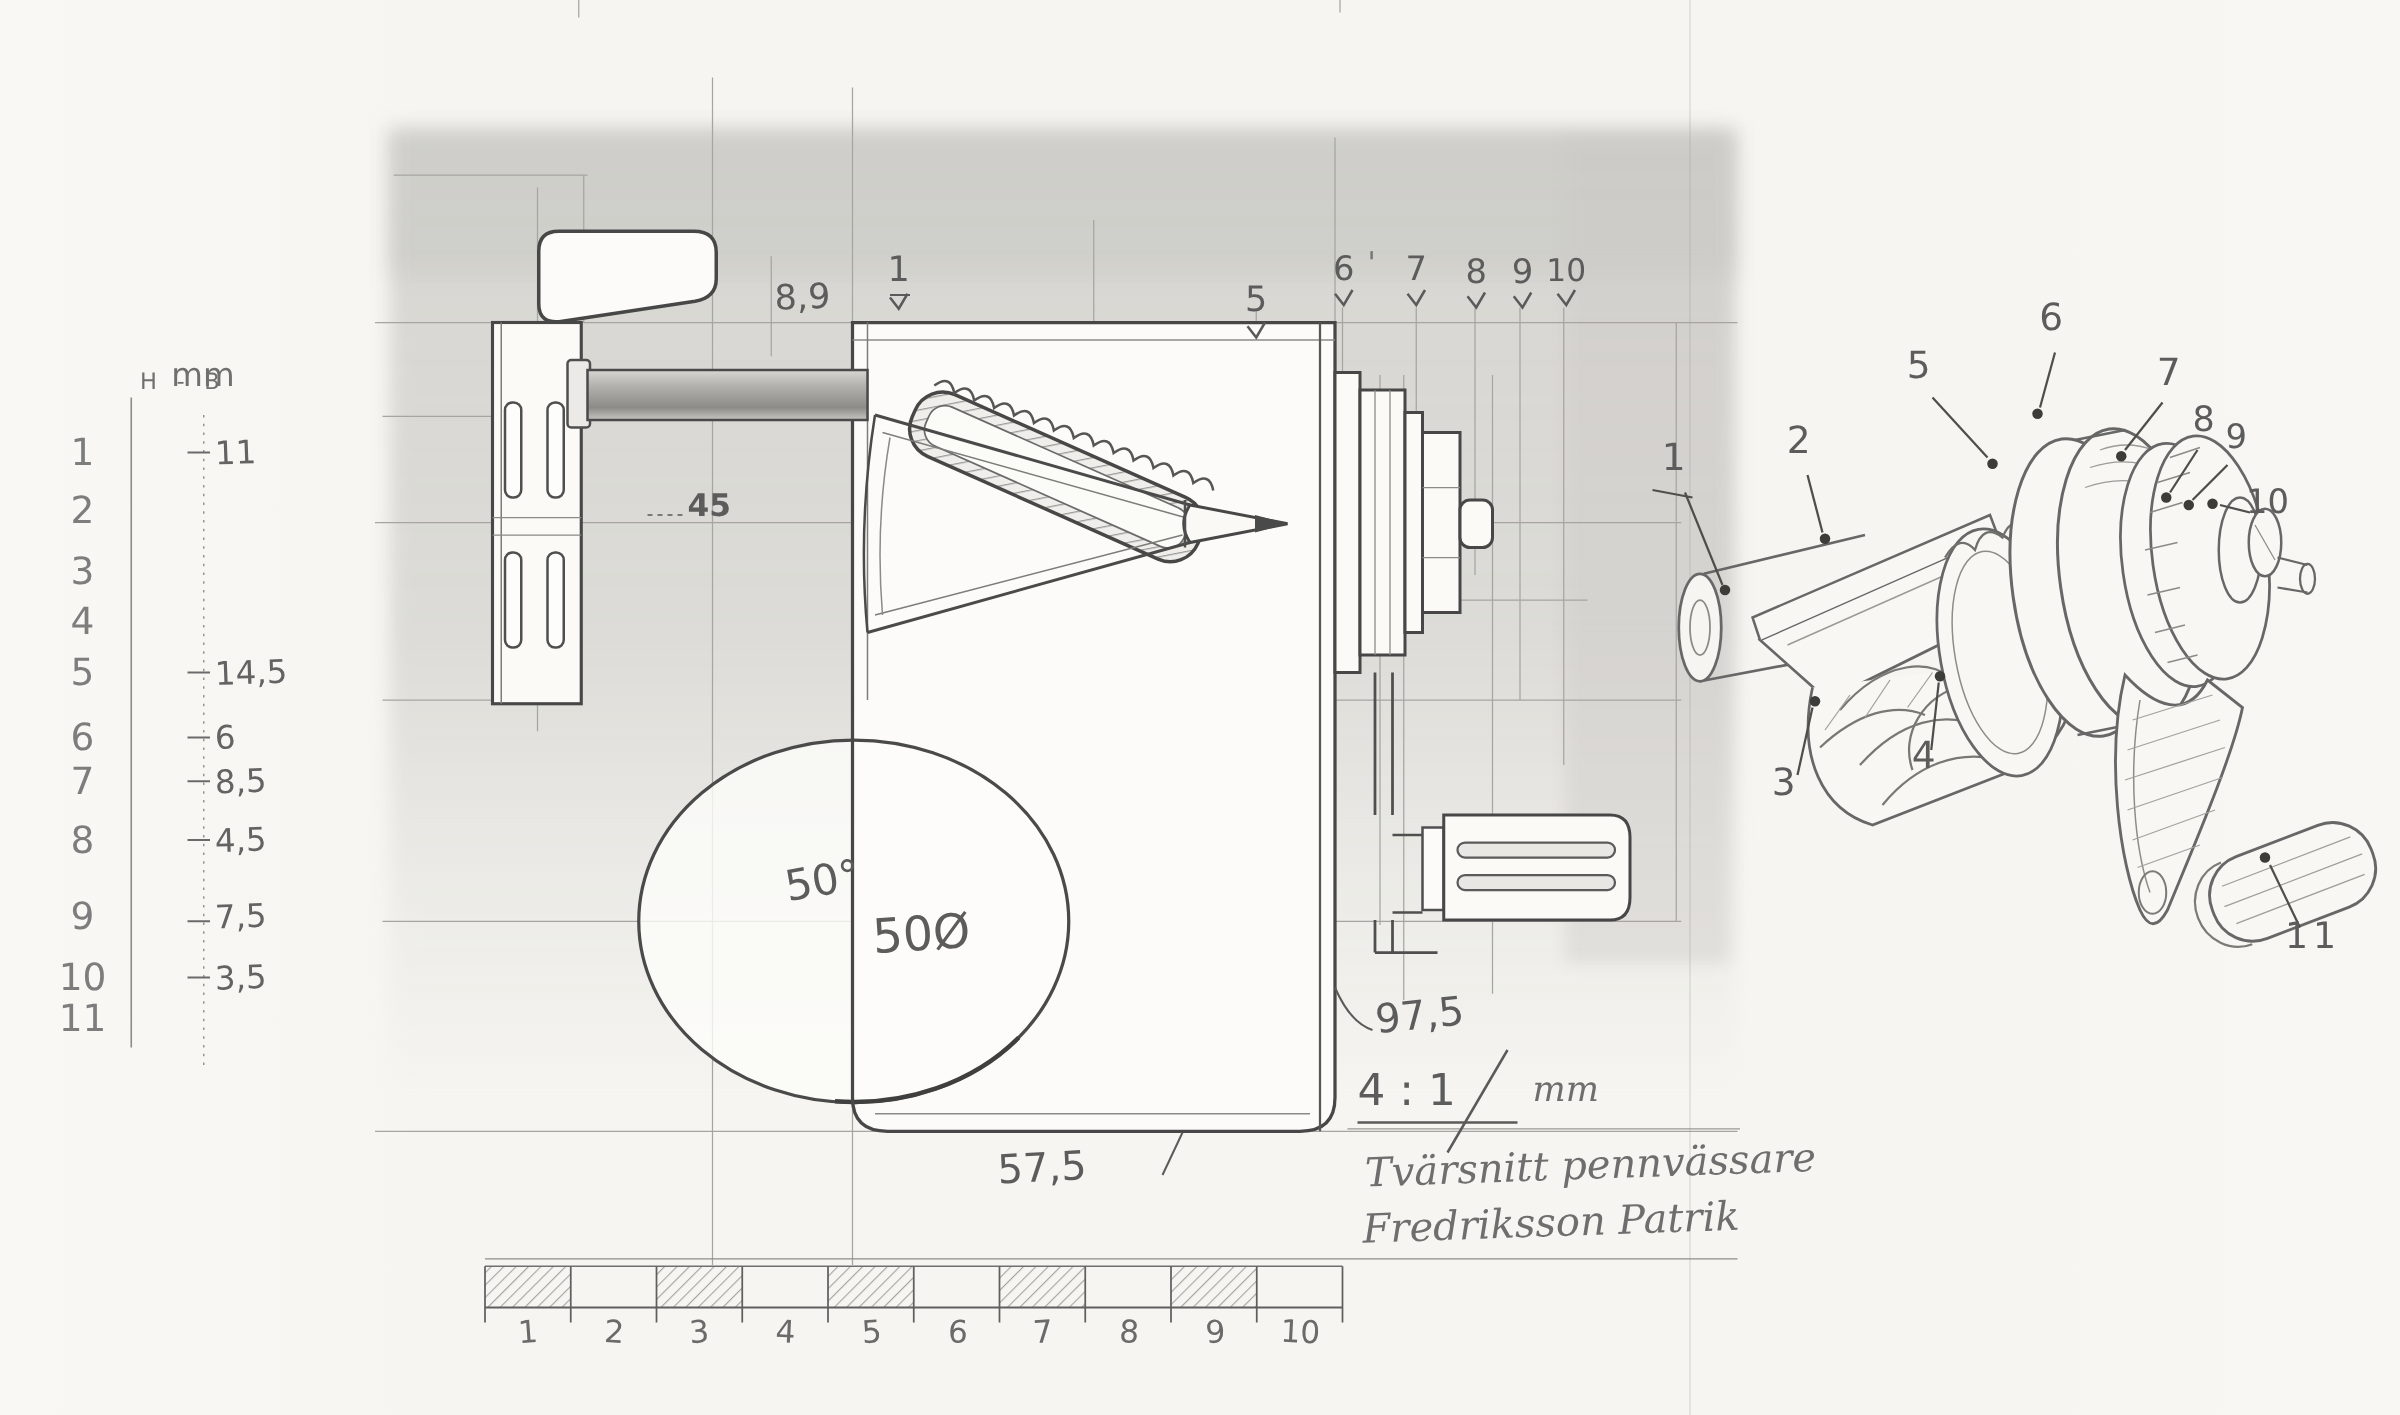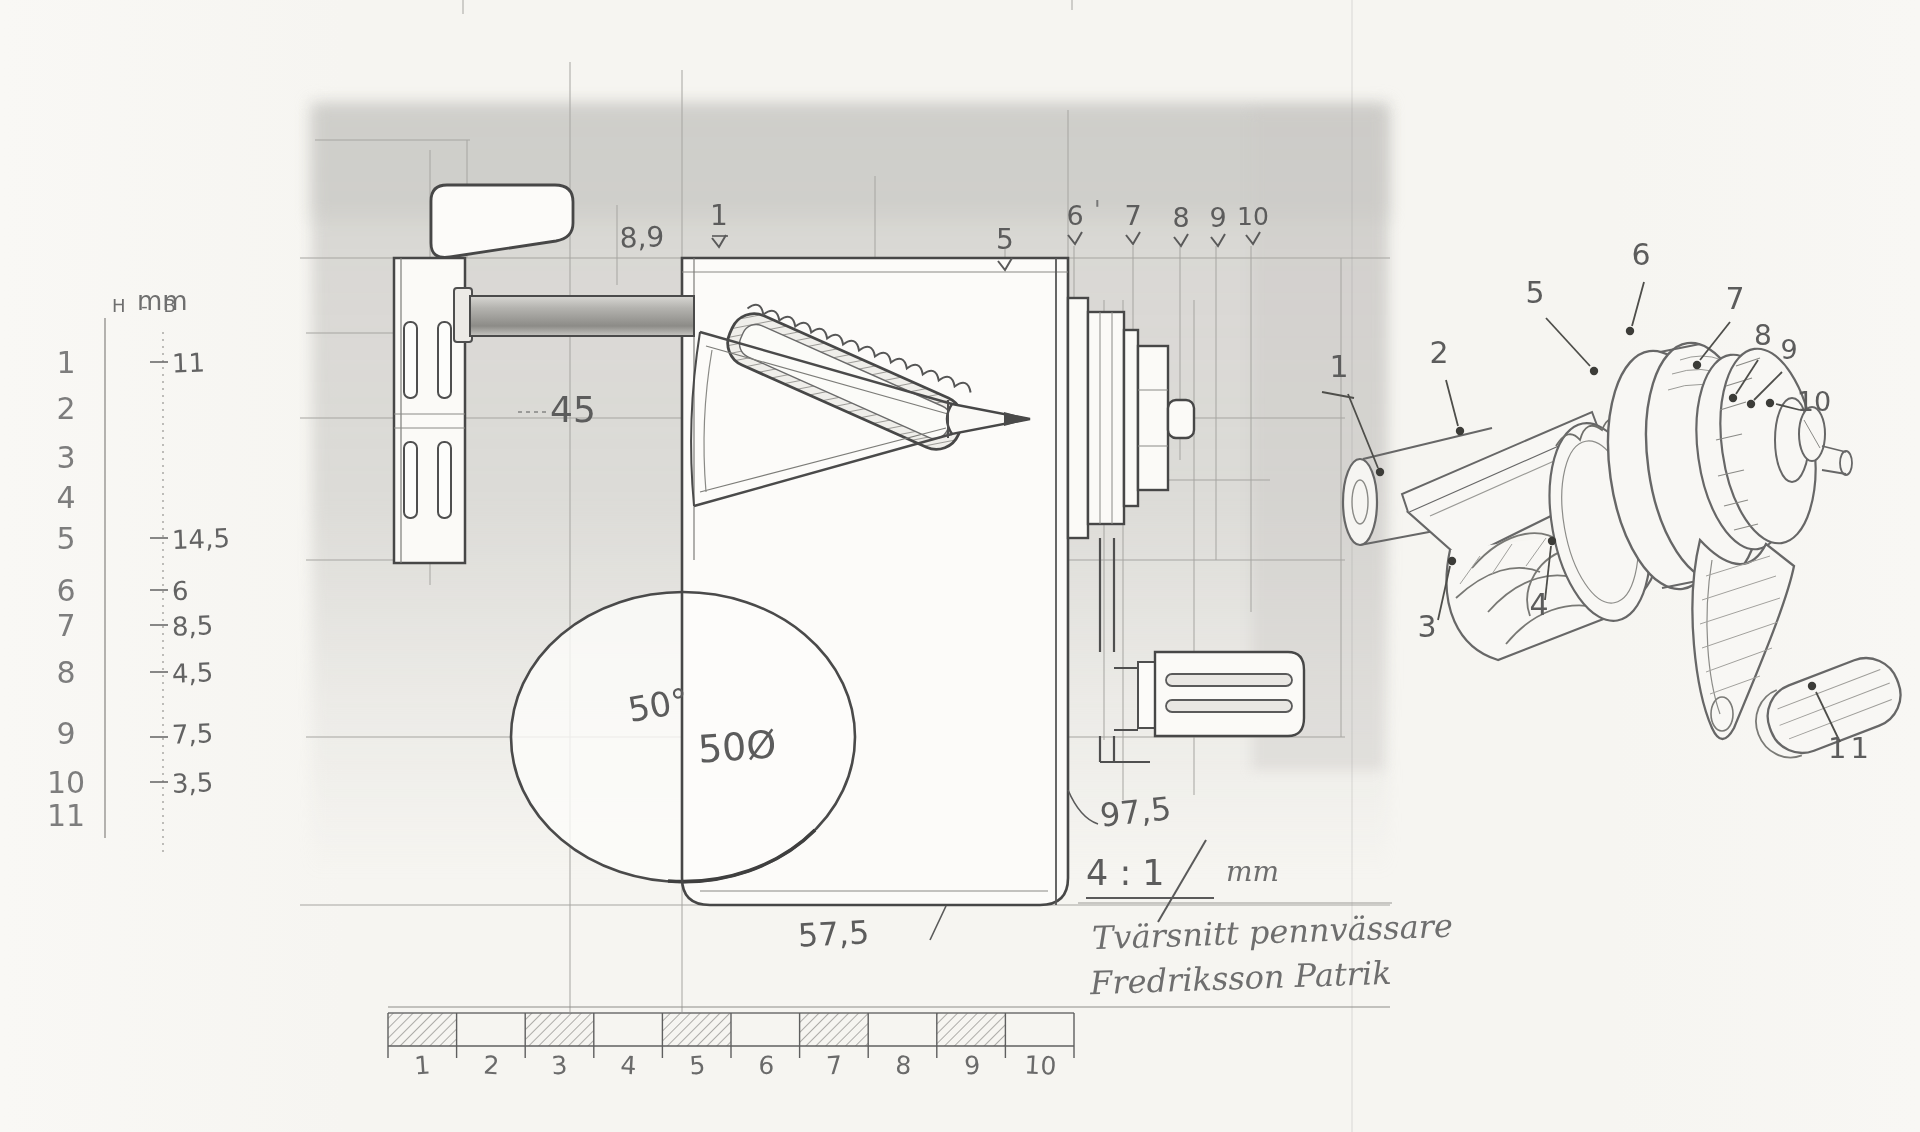--- a/index.html
+++ b/index.html
@@ -400,21 +400,21 @@
   <div class="lbl hand ctr" style="left:706px;top:202px;width:26px;font-size:28px;">1</div>
   <div class="lbl hand ctr" style="left:992px;top:226px;width:26px;font-size:28px;">5</div>
   <div class="lbl hand ctr" style="left:1062px;top:202px;width:26px;font-size:27px;">6</div>
   <div class="lbl hand" style="left:1094px;top:198px;font-size:24px;color:#777;">'</div>
   <div class="lbl hand ctr" style="left:1120px;top:202px;width:26px;font-size:27px;">7</div>
   <div class="lbl hand ctr" style="left:1168px;top:204px;width:26px;font-size:27px;">8</div>
   <div class="lbl hand ctr" style="left:1205px;top:204px;width:26px;font-size:27px;">9</div>
   <div class="lbl hand ctr" style="left:1236px;top:204px;width:34px;font-size:25px;">10</div>
 
   <div class="lbl hand ctr" style="left:612px;top:224px;width:60px;font-size:28px;transform:rotate(-2deg);">8,9</div>
-  <div class="lbl hand" style="left:550px;top:392px;font-size:36px;">45</div>
+  <div class="lbl hand" style="left:550px;top:392px;font-size:25px;font-weight:bold;">45</div>
   <div class="lbl hand" style="left:628px;top:688px;font-size:34px;transform:rotate(-10deg);">50°</div>
   <div class="lbl hand" style="left:698px;top:728px;font-size:38px;transform:rotate(-4deg);">50Ø</div>
   <div class="lbl hand" style="left:1100px;top:796px;font-size:32px;transform:rotate(-6deg);">97,5</div>
   <div class="lbl hand" style="left:798px;top:918px;font-size:32px;transform:rotate(-3deg);">57,5</div>
 
   <div class="lbl hand" style="left:1086px;top:856px;font-size:35px;">4 : 1</div>
   <div class="lbl script" style="left:1226px;top:858px;font-size:28px;">mm</div>
   <div class="lbl script" style="left:1092px;top:916px;font-size:32px;transform:rotate(-2deg);">Tvärsnitt pennvässare</div>
   <div class="lbl script" style="left:1090px;top:962px;font-size:32px;transform:rotate(-2deg);">Fredriksson Patrik</div>
 

